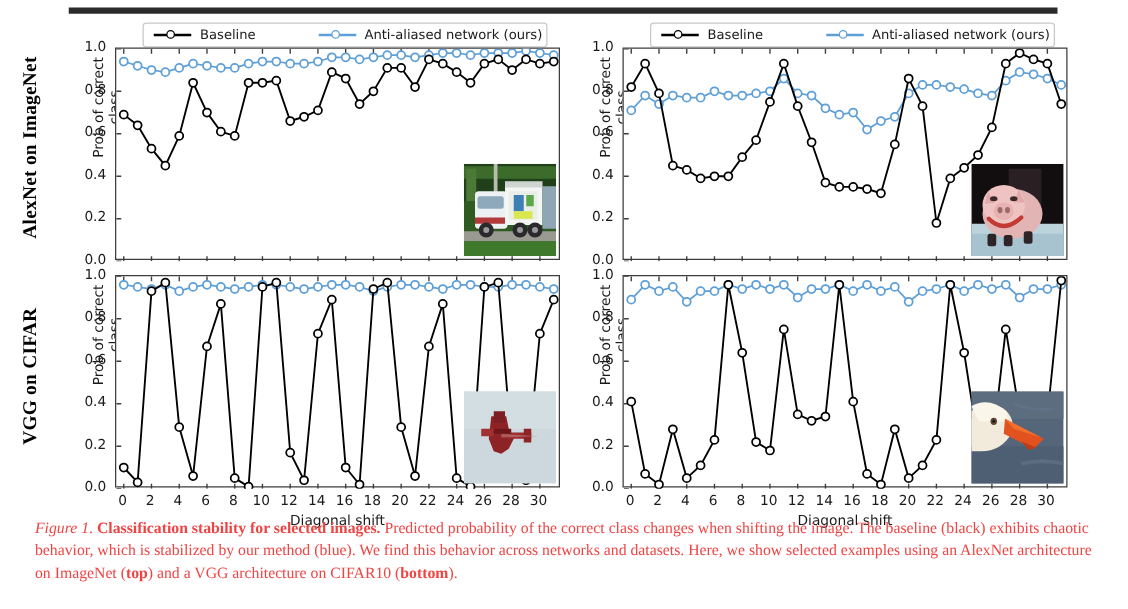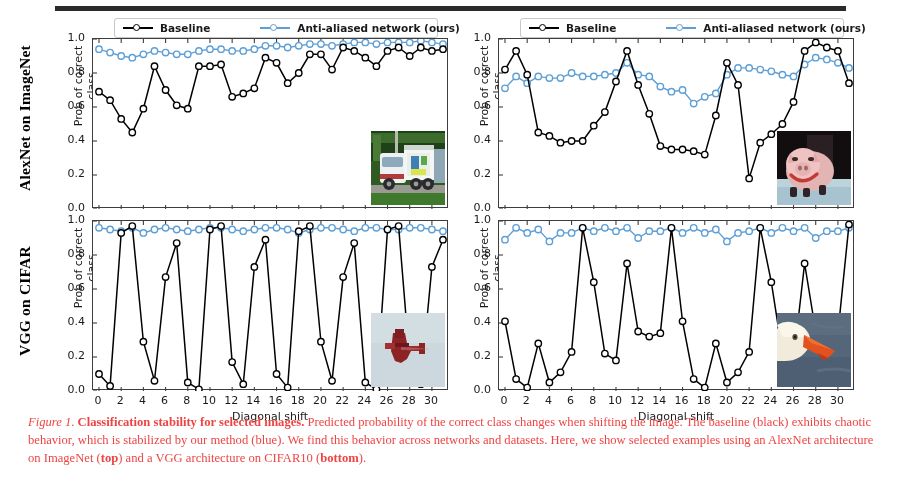--- a/index.html
+++ b/index.html
@@ -23,21 +23,21 @@
   .panel{position:absolute;}
   .panel.tl{left:92px;top:24px;}
   .panel.tr{left:498px;top:24px;}
   .panel.bl{left:92px;top:206px;}
   .panel.br{left:498px;top:206px;}
 
   
   .legend{
     position:absolute;left:22px;top:-20px;width:324px;height:20px;
     border:1px solid #c8c8c8;border-radius:3px;background:#fff;
-    display:flex;align-items:flex-end;box-sizing:border-box;font-weight:bold;
+    display:flex;align-items:flex-end;box-sizing:border-box;
   }
   .legend-entry{display:flex;align-items:center;height:100%;}
   .legend-entry.e1{margin-left:8px;}
   .legend-entry.e2{margin-left:50px;}
   .legend-swatch{width:30px;height:12px;position:relative;margin-right:7px;}
   .legend-swatch .ln{position:absolute;left:0;top:5px;width:30px;height:2px;}
   .legend-swatch .mk{position:absolute;left:10px;top:2px;width:7px;height:7px;border-radius:50%;
                      background:#fff;box-sizing:border-box;}
   .legend-label{font-size:10.5px;color:#1a1a1a;white-space:nowrap;}
 

